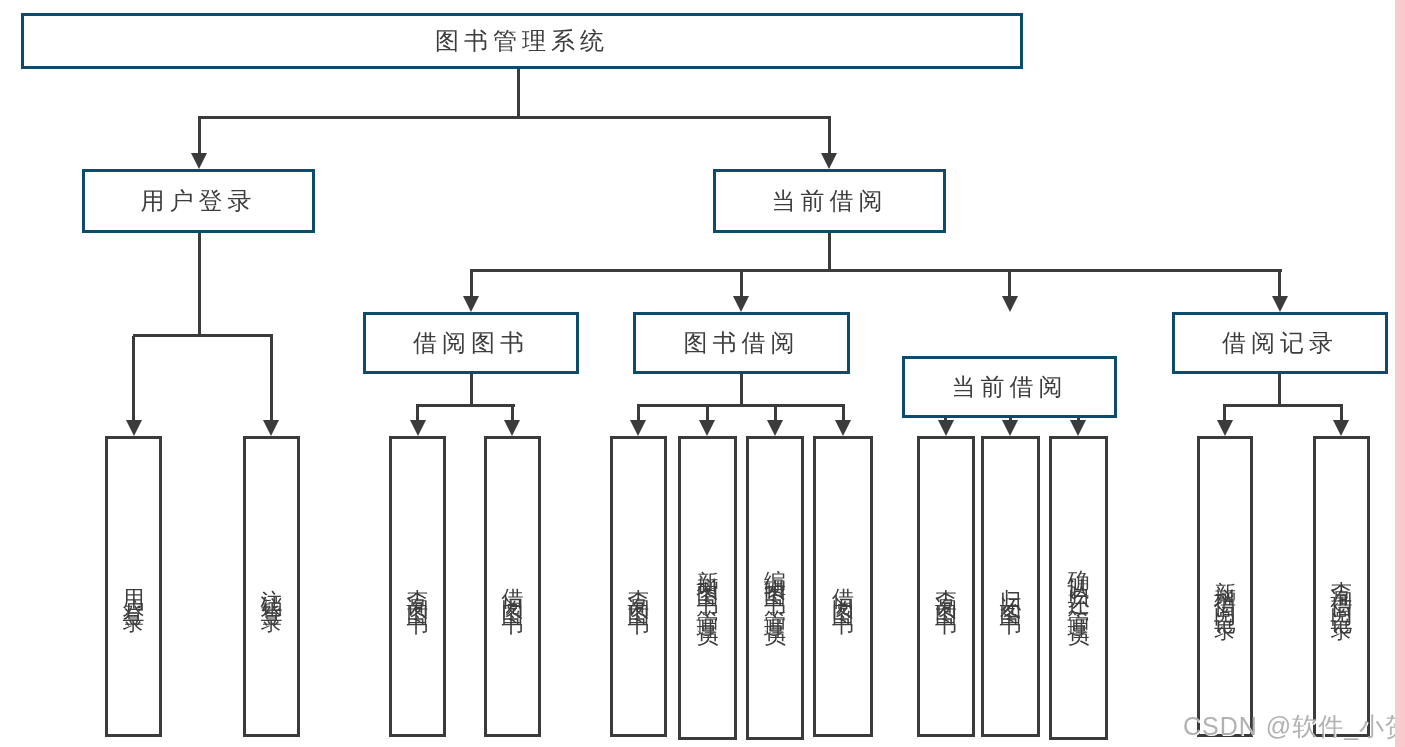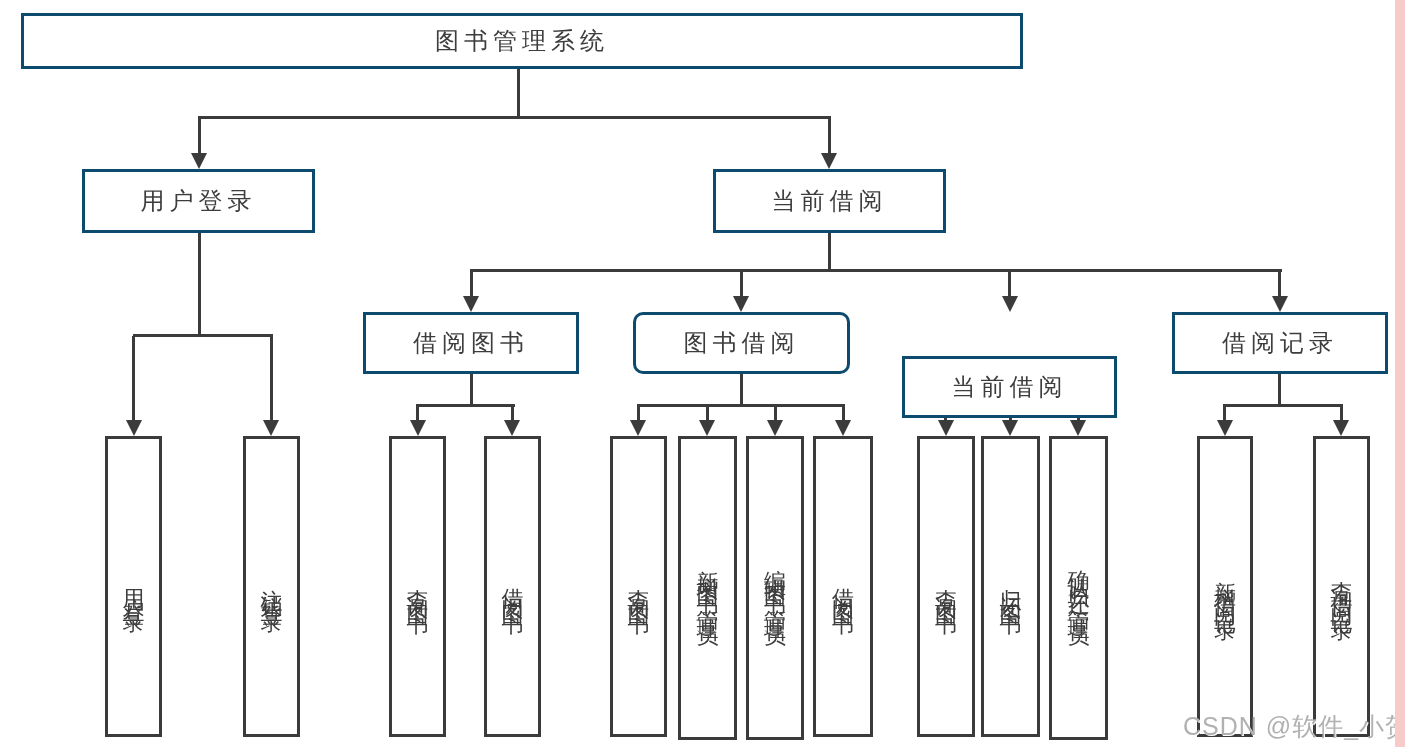--- a/index.html
+++ b/index.html
@@ -125,21 +125,21 @@
   <div class="arrow" style="left:1333px;top:420px;"></div>
 
   <div class="hbox" style="left:21px;top:13px;width:1002px;height:56px;">图书管理系统</div>
 
   <div class="hbox" style="left:82px;top:169px;width:233px;height:64px;">用户登录</div>
 
   <div class="hbox" style="left:713px;top:169px;width:233px;height:64px;">当前借阅</div>
 
   <div class="hbox" style="left:363px;top:312px;width:216px;height:62px;">借阅图书</div>
 
-  <div class="hbox" style="left:633px;top:312px;width:217px;height:62px;border-radius:10px;">图书借阅</div>
+  <div class="hbox" style="left:633px;top:312px;width:217px;height:62px;">图书借阅</div>
 
   <div class="hbox" style="left:902px;top:312px;width:215px;height:62px;margin-top:44px;">当前借阅</div>
 
   <div class="hbox" style="left:1172px;top:312px;width:216px;height:62px;">借阅记录</div>
 
   <div class="vbox" style="left:105px;top:436px;width:57px;height:301px;">用户登录</div>
 
   <div class="vbox" style="left:243px;top:436px;width:57px;height:301px;">注销登录</div>
 
   <div class="vbox" style="left:389px;top:436px;width:57px;height:301px;">查询图书</div>

